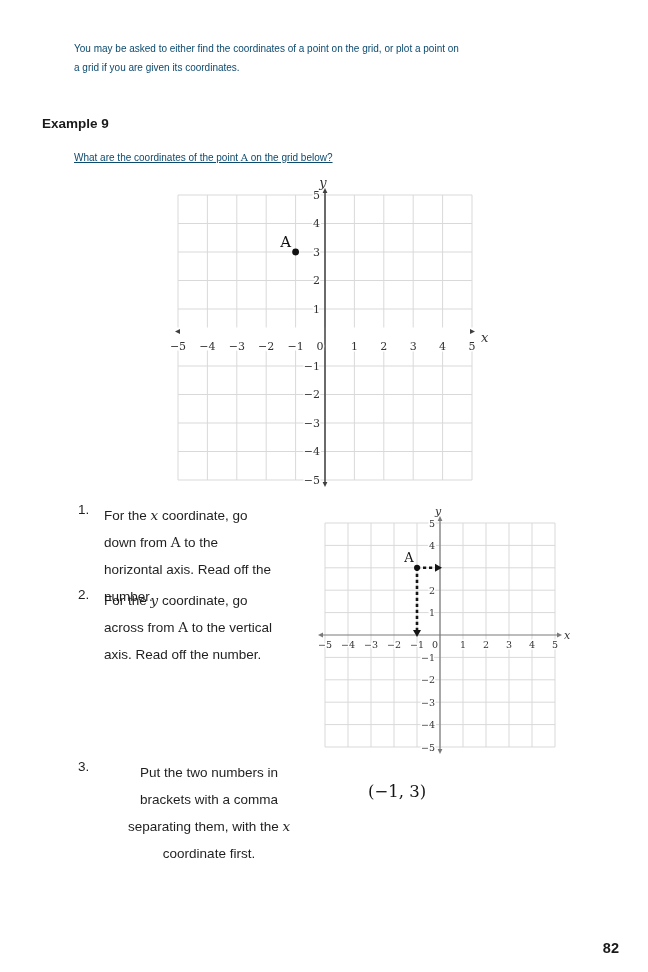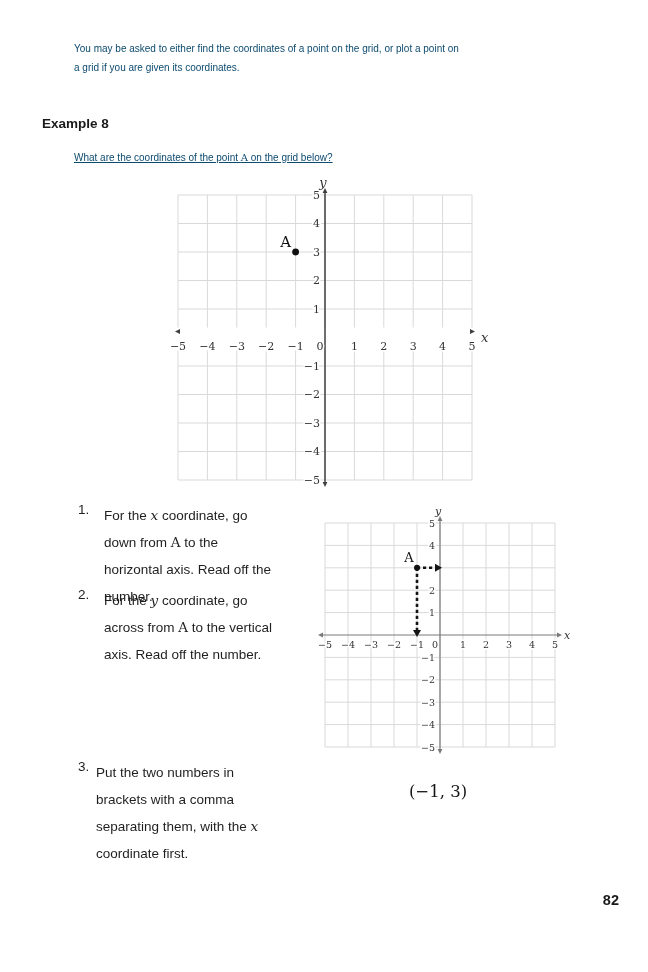--- a/index.html
+++ b/index.html
@@ -8,36 +8,36 @@
     font-family:"Liberation Sans",sans-serif;color:#202020;overflow:hidden;
   }
   .para{position:absolute;font-size:10px;line-height:19px;color:#0c4a6e;margin-left:32px;}
   .heading{position:absolute;font-size:13.5px;font-weight:700;color:#1a1a1a;}
   .mi{font-family:"DejaVu Serif",serif;font-style:italic;}
   .mr{font-family:"DejaVu Serif",serif;}
   .step-num{position:absolute;font-size:13.5px;color:#1f1f1f;}
   .step-text{position:absolute;font-size:13.5px;line-height:27px;color:#1f1f1f;}
   .chart-svg{position:absolute;}
   .answer{
-    position:absolute;left:368px;top:782px;width:140px;text-align:center;
+    position:absolute;left:368px;top:782px;width:140px;text-align:left;
     font-family:"DejaVu Serif",serif;font-size:16.5px;color:#141414;
   }
-  .page-number{position:absolute;right:29px;top:892px;font-size:14.5px;font-weight:600;color:#1a1a1a;}
+  .page-number{position:absolute;right:29px;top:940px;font-size:14.5px;font-weight:600;color:#1a1a1a;}
   text.tick{font-family:"DejaVu Serif",serif;fill:#333333;paint-order:stroke;stroke:#ffffff;stroke-width:3px;}
   text.axisname{font-family:"DejaVu Serif",serif;font-style:italic;fill:#333333;}
   text.ptlabel{font-family:"DejaVu Serif",serif;fill:#111111;}
 </style>
 </head>
 <body>
 
 <div class="page">
 
   <div class="para" style="left:42px;top:39px;width:580px;">You may be asked to either find the coordinates of a point on the grid, or plot a point on<br>a grid if you are given its coordinates.</div>
 
-  <div class="heading" style="left:42px;top:116px;">Example 8</div>
+  <div class="heading" style="left:42px;top:116px;">Example 9</div>
 
   <div class="para" style="left:42px;top:148px;width:580px;text-decoration:underline;">What are the coordinates of the point <span class="mr">A</span> on the grid below?</div>
 
   <svg id="chart-main" class="chart-svg" style="left:160px;top:176px;" width="336" height="314" viewBox="0 0 336 314">
       <line x1="18" y1="19" x2="18" y2="304" stroke="#d9d9d9" stroke-width="1"></line>
       <line x1="47.4" y1="19" x2="47.4" y2="304" stroke="#d9d9d9" stroke-width="1"></line>
       <line x1="76.8" y1="19" x2="76.8" y2="304" stroke="#d9d9d9" stroke-width="1"></line>
       <line x1="106.19999999999999" y1="19" x2="106.19999999999999" y2="304" stroke="#d9d9d9" stroke-width="1"></line>
       <line x1="135.6" y1="19" x2="135.6" y2="304" stroke="#d9d9d9" stroke-width="1"></line>
       <line x1="165" y1="19" x2="165" y2="304" stroke="#d9d9d9" stroke-width="1"></line>
@@ -148,19 +148,19 @@
       <text x="254" y="141" text-anchor="start" font-size="11" class="axisname">x</text>
       <line x1="107" y1="69.8" x2="125" y2="69.8" stroke="#141414" stroke-width="2.6" stroke-dasharray="3.2 2.8"></line>
       <polygon points="132,69.8 125,73.8 125,65.8" fill="#141414"></polygon>
       <line x1="107" y1="69.8" x2="107" y2="132" stroke="#141414" stroke-width="2.6" stroke-dasharray="3.2 2.8"></line>
       <polygon points="107,139 103,132 111,132" fill="#141414"></polygon>
       <circle cx="107" cy="69.8" r="3" fill="#111111"></circle>
       <text x="99" y="63.8" text-anchor="middle" font-size="13" class="ptlabel">A</text>
     </svg>
 
   <div class="step-num" style="left:78px;top:759px;">3.</div>
-  <div class="step-text" style="left:96px;top:759px;width:210px;">Put the two numbers in<br>brackets with a comma<br>separating them, with the <span class="mi">x</span><br>coordinate first.</div>
+  <div class="step-text" style="left:104px;top:759px;width:210px;text-align:center;">Put the two numbers in<br>brackets with a comma<br>separating them, with the <span class="mi">x</span><br>coordinate first.</div>
 
   <div class="answer">(−1, 3)</div>
 
   <div class="page-number">82</div>
 
 </div>
 
 </body></html>

